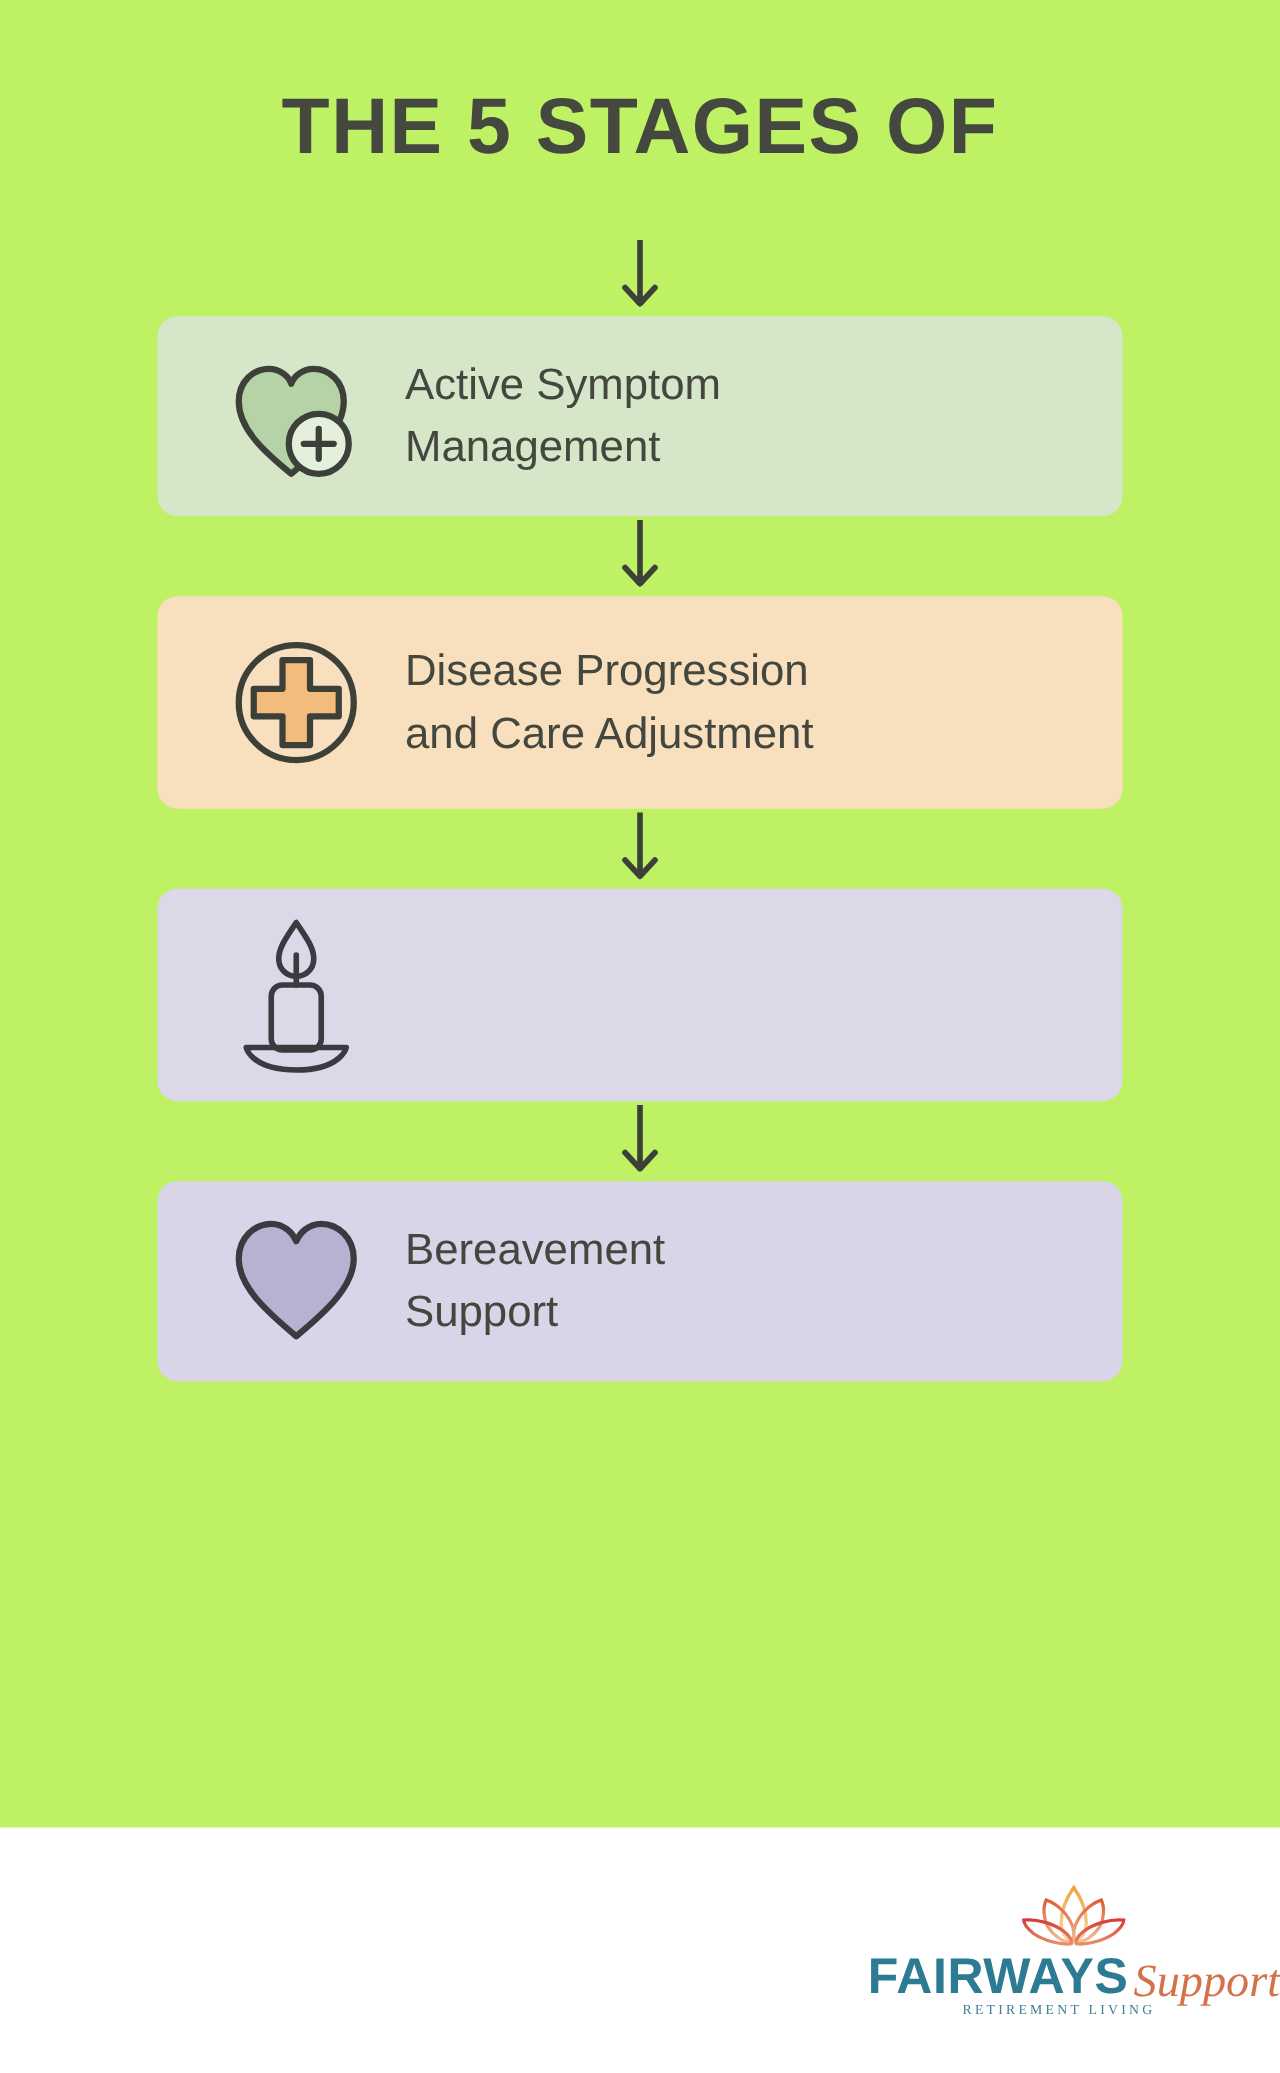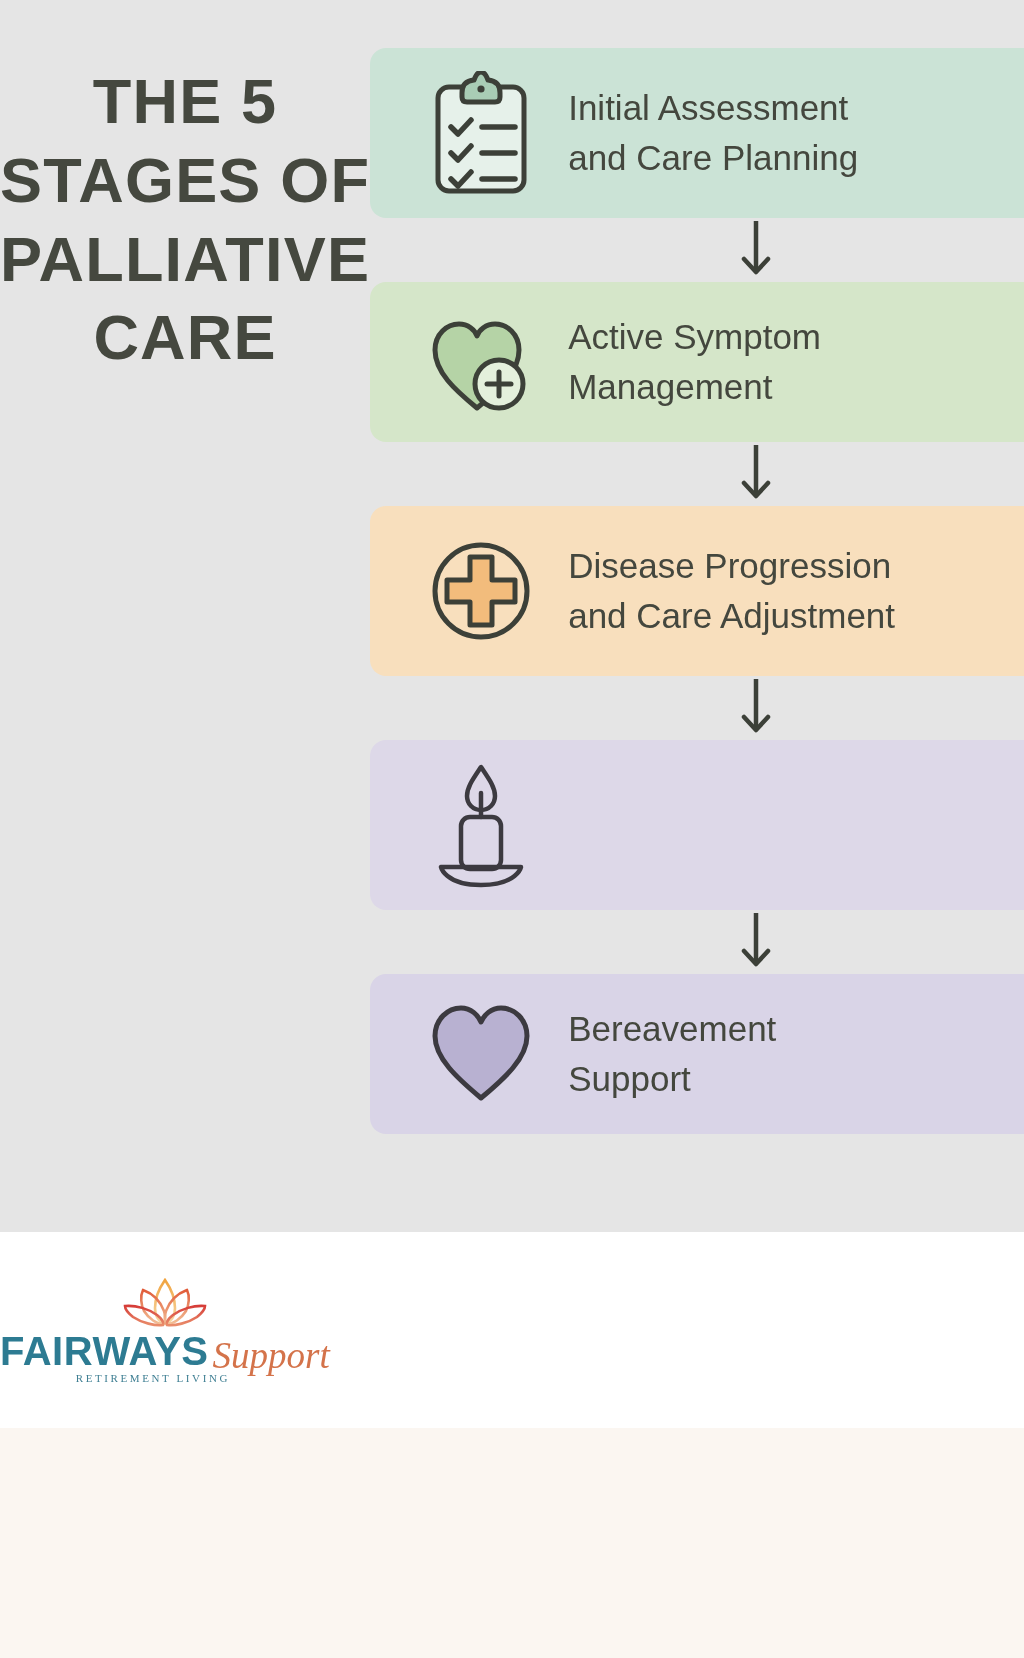--- a/index.html
+++ b/index.html
@@ -9,25 +9,25 @@
   body {
     width: 1024px;
     height: 1658px;
     background: #fbf6f1;
     font-family: "Liberation Sans", sans-serif;
     overflow: hidden;
     position: relative;
   }
   .page {
     width: 1024px;
-    height: 1428px;
+    height: 1658px;
     position: relative;
-    background: #e5e5e5;
-    display: flex;
-    flex-direction: row;
+    background: #bef264;
+    display: flex;
+    flex-direction: column;
   }
   
   .title-block {
     padding-top: 62px;
     text-align: center;
   }
   .title-line {
     font-family: "Liberation Sans", sans-serif;
     font-weight: bold;
     font-size: 63px;
@@ -80,21 +80,21 @@
   
   .footer {
     position: absolute;
     left: 0;
     bottom: 0;
     width: 1024px;
     height: 196px;
     background: #ffffff;
     display: flex;
     align-items: center;
-    justify-content: flex-start;
+    justify-content: flex-end;
   }
   .logo-wrap {
     display: flex;
     flex-direction: column;
     align-items: center;
   }
   .logo-mark { line-height: 0; }
   .logo-words {
     display: flex;
     align-items: baseline;
@@ -126,42 +126,24 @@
     transform: translateX(-12px);
   }
 </style>
 </head>
 <body>
 
 <div class="page">
 
   <div class="title-block">
     <div class="title-line">THE 5 STAGES OF</div>
-    <div class="title-line">PALLIATIVE CARE</div>
   </div>
 
   <div class="stages">
 
-    <div class="stage-card h-170" style="background:#cbe3d6">
-      <div class="stage-icon">
-        <svg width="104" height="124" viewBox="0 0 104 124" fill="none">
-          <rect x="9" y="16" width="86" height="104" rx="11" fill="#e6f1ea" stroke="#3c4038" stroke-width="5"></rect>
-          <path d="M33 22 Q33 10 45 9 Q48 1 52 1 Q56 1 59 9 Q71 10 71 22 L71 26 Q71 31 66 31 L38 31 Q33 31 33 26 Z" fill="#a9cdb5" stroke="#3c4038" stroke-width="5" stroke-linejoin="round"></path>
-          <circle cx="52" cy="18" r="3.6" fill="#3c4038"></circle>
-          <path d="M22 56 L29 63 L42 49" stroke="#3c4038" stroke-width="5.5" stroke-linecap="round" stroke-linejoin="round" fill="none"></path>
-          <line x1="53" y1="56" x2="86" y2="56" stroke="#3c4038" stroke-width="5.5" stroke-linecap="round"></line>
-          <path d="M22 82 L29 89 L42 75" stroke="#3c4038" stroke-width="5.5" stroke-linecap="round" stroke-linejoin="round" fill="none"></path>
-          <line x1="53" y1="82" x2="86" y2="82" stroke="#3c4038" stroke-width="5.5" stroke-linecap="round"></line>
-          <path d="M22 108 L29 115 L42 101" stroke="#3c4038" stroke-width="5.5" stroke-linecap="round" stroke-linejoin="round" fill="none"></path>
-          <line x1="53" y1="108" x2="86" y2="108" stroke="#3c4038" stroke-width="5.5" stroke-linecap="round"></line>
-        </svg>
-      </div>
-      <div class="stage-label">Initial Assessment
-and Care Planning</div>
-    </div>
 
     <div class="arrow">
       <svg width="40" height="58" viewBox="0 0 40 58" fill="none">
         <line x1="20" y1="0" x2="20" y2="48" stroke="#3c4038" stroke-width="4.5" stroke-linecap="round"></line>
         <path d="M8 38 L20 51 L32 38" stroke="#3c4038" stroke-width="4.5" stroke-linecap="round" stroke-linejoin="round" fill="none"></path>
       </svg>
     </div>
 
     <div class="stage-card h-160" style="background:#d5e6c9">
       <div class="stage-icon">

